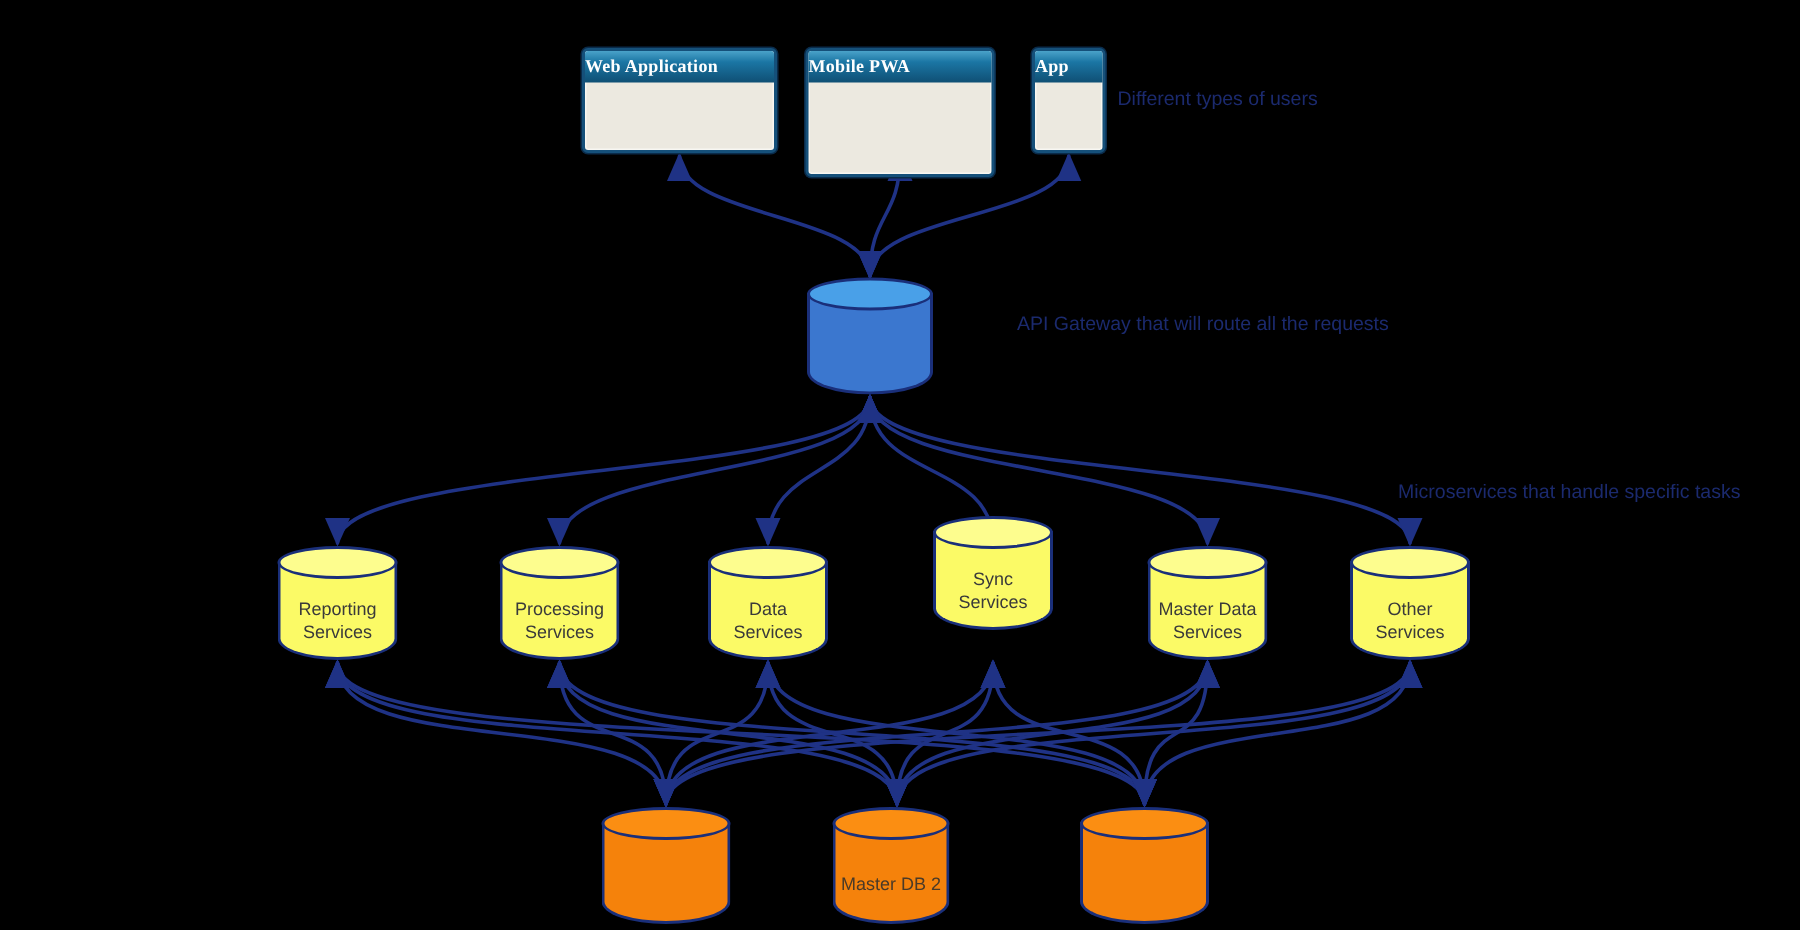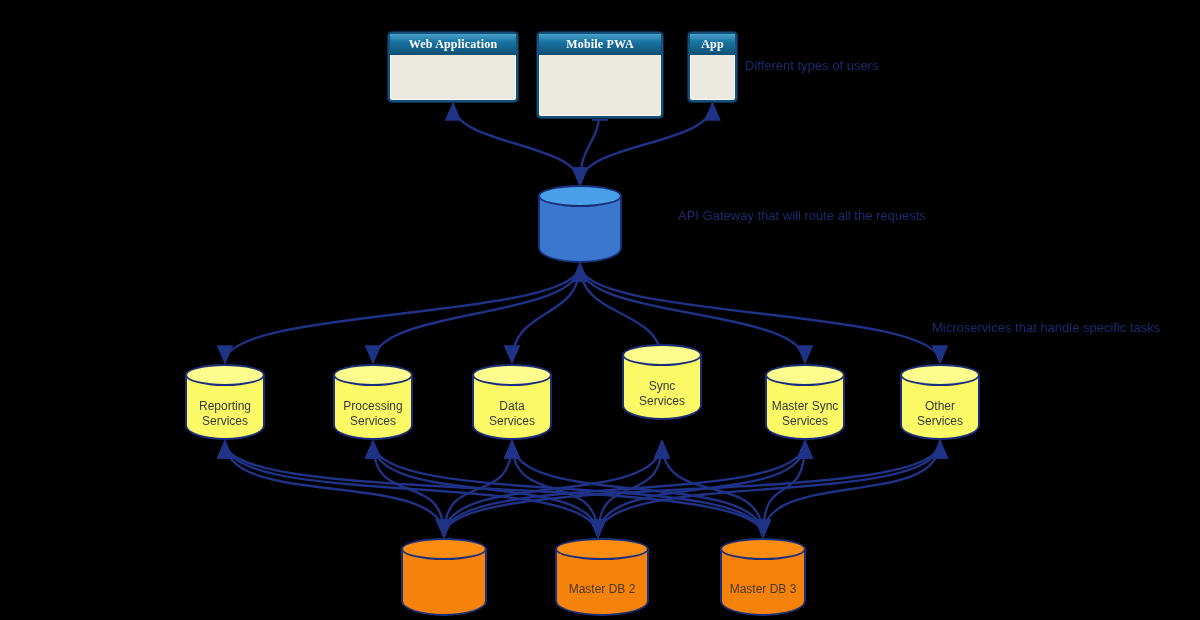--- a/index.html
+++ b/index.html
@@ -7,21 +7,21 @@
          font-family:"Liberation Sans", sans-serif;}
   #edges{position:absolute;left:0;top:0;width:1200px;height:620px;}
 
   .node{position:absolute;box-sizing:border-box;}
 
   
   .client-box{border:2px solid var(--client-border);border-radius:4px;background:var(--client-body);
               box-shadow:0 0 0 1px #0a2b4a, inset 0 0 0 1px #f8f7f2;}
   .client-header{height:21px;border-radius:2px 2px 0 0;
                  background:linear-gradient(to bottom, #4aa2c9 0%, var(--client-header) 35%, #0f4f74 100%);
-                 display:flex;align-items:center;justify-content:center;}
+                 display:flex;align-items:center;}
   .client-title{color:var(--client-title);font-family:"Liberation Serif", serif;font-weight:bold;
                 font-size:12px;letter-spacing:.2px;}
   .client-body{position:absolute;left:3px;right:3px;top:23px;bottom:3px;background:var(--client-body);}
 
   
   .cyl{position:absolute;}
   .cyl .barrel{position:absolute;left:0;right:0;top:10px;bottom:0;
                border:2px solid var(--node-border);border-top:none;
                border-radius:0 0 50% 50% / 0 0 22% 22%;}
   .cyl .lid{position:absolute;left:0;right:0;top:0;height:22px;border-radius:50%;
@@ -123,39 +123,38 @@
         <div class="cyl-label">Data Services</div>
       </div>
       <div class="node cyl service" style="left: 622px; top: 344px; width: 80px; height: 76px;">
         <div class="barrel"></div>
         <div class="lid"></div>
         <div class="cyl-label">Sync Services</div>
       </div>
       <div class="node cyl service" style="left: 765px; top: 364px; width: 80px; height: 76px;">
         <div class="barrel"></div>
         <div class="lid"></div>
-        <div class="cyl-label">Master Sync Services</div>
+        <div class="cyl-label">Master Data Services</div>
       </div>
       <div class="node cyl service" style="left: 900px; top: 364px; width: 80px; height: 76px;">
         <div class="barrel"></div>
         <div class="lid"></div>
         <div class="cyl-label">Other Services</div>
       </div>
       <div class="node cyl db" style="left: 401px; top: 538px; width: 86px; height: 78px;">
         <div class="barrel"></div>
         <div class="lid"></div>
       </div>
-      <div class="node cyl db" style="left: 555px; top: 538px; width: 94px; height: 78px;">
+      <div class="node cyl db" style="left: 555px; top: 538px; width: 78px; height: 78px;">
         <div class="barrel"></div>
         <div class="lid"></div>
         <div class="cyl-label">Master DB 2</div>
       </div>
       <div class="node cyl db" style="left: 720px; top: 538px; width: 86px; height: 78px;">
         <div class="barrel"></div>
         <div class="lid"></div>
-        <div class="cyl-label">Master DB 3</div>
       </div>
     </div>
 
   <div class="annotation" style="left:745px;top:58px;">Different types of users</div>
   <div class="annotation" style="left:678px;top:208px;">API Gateway that will route all the requests</div>
   <div class="annotation" style="left:932px;top:320px;">Microservices that handle specific tasks</div>
 </div>
 
 </body></html>

